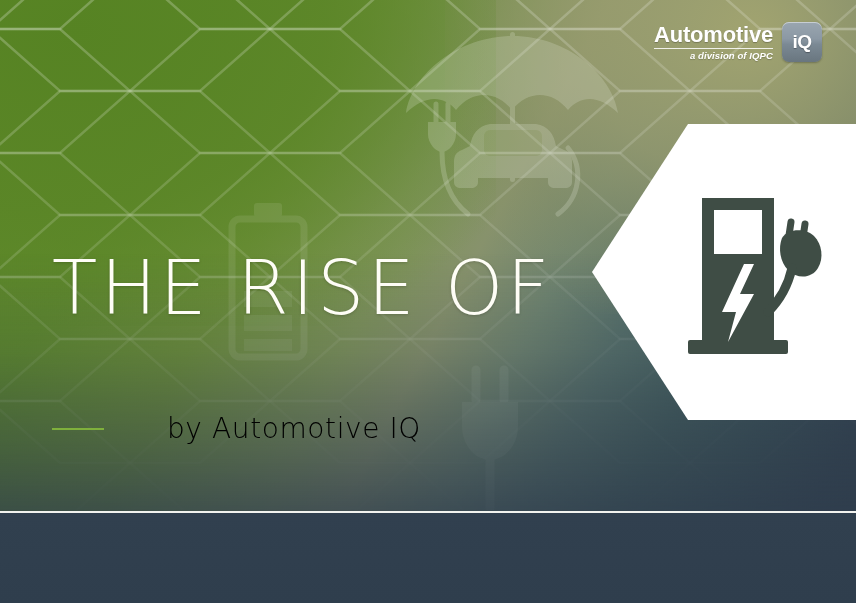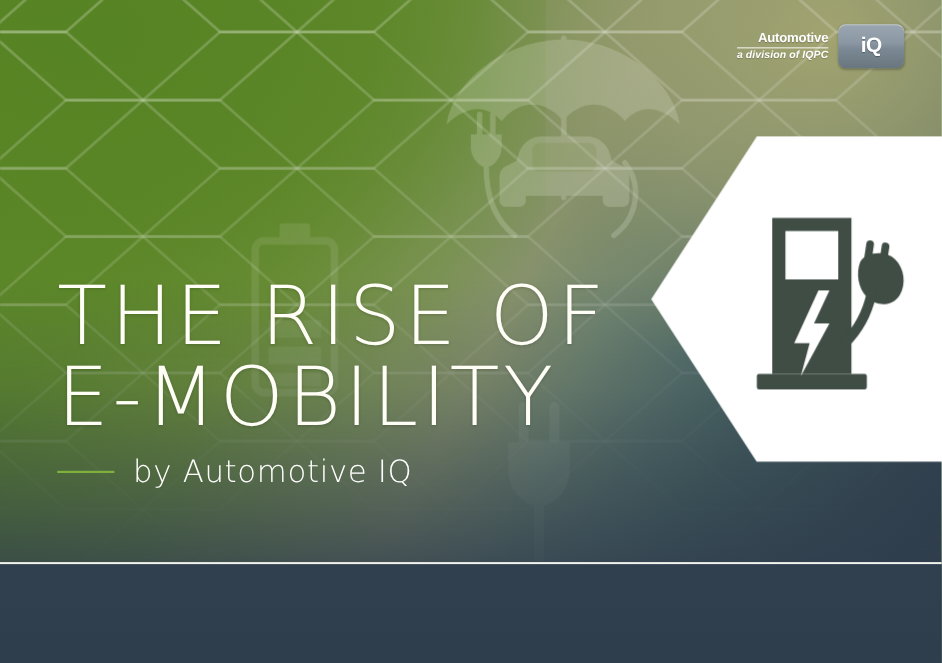--- a/index.html
+++ b/index.html
@@ -132,21 +132,21 @@
     align-items: center;
     gap: 9px;
   }
   .logo-text {
     display: flex;
     flex-direction: column;
     align-items: flex-end;
   }
   .logo-title {
     color: #ffffff;
-    font-size: 12px;
+    font-size: 22px;
     font-weight: bold;
     letter-spacing: -0.2px;
     line-height: 1.05;
     text-shadow: 0 1px 1px rgba(0,0,0,0.25);
   }
   .logo-rule {
     width: 100%;
     height: 1px;
     background: rgba(255,255,255,0.85);
     margin: 2px 0 2px 0;
@@ -155,21 +155,21 @@
     color: #ffffff;
     font-size: 9.5px;
     font-style: italic;
     font-weight: bold;
     letter-spacing: 0.1px;
     line-height: 1.1;
     text-shadow: 0 1px 1px rgba(0,0,0,0.2);
     text-align: right;
   }
   .logo-badge {
-    width: 60px;
+    width: 40px;
     height: 40px;
     border-radius: 7px;
     background: linear-gradient(to bottom,
         #9aa6b0 0%,
         #8b98a4 42%,
         #7b8994 56%,
         #69767f 100%);
     box-shadow: inset 0 1px 0 rgba(255,255,255,0.45),
                 0 1px 2px rgba(0,0,0,0.25);
     display: flex;
@@ -210,26 +210,27 @@
     display: flex;
     align-items: center;
     gap: 17px;
   }
   .byline-dash {
     width: 52px;
     height: 2px;
     background: #7fb03c;
   }
   .byline-text {
-    color: #ffffff;
+    color: #000000;
     font-size: 28px;
     font-weight: 300;
     letter-spacing: 0.6px;
     font-family: "DejaVu Sans", sans-serif;
     white-space: nowrap;
+    margin-left: 46px;
   }
 
   
   .divider-rule {
     position: absolute;
     left: 0;
     top: 511px;
     width: 100%;
     height: 2px;
     background: #f2f3ef;
@@ -391,21 +392,20 @@
     <div class="logo-text">
       <div class="logo-title">Automotive</div>
       <div class="logo-rule"></div>
       <div class="logo-sub">a division of IQPC</div>
     </div>
     <div class="logo-badge">iQ</div>
   </div>
 
   <div class="headline">
     <div class="headline-line">THE RISE OF</div>
-    <div class="headline-line">E-MOBILITY</div>
   </div>
 
   <div class="byline">
     <span class="byline-dash"></span>
     <span class="byline-text">by Automotive IQ</span>
   </div>
 
   <div class="divider-rule"></div>
   <div class="bottom-panel"></div>
 

